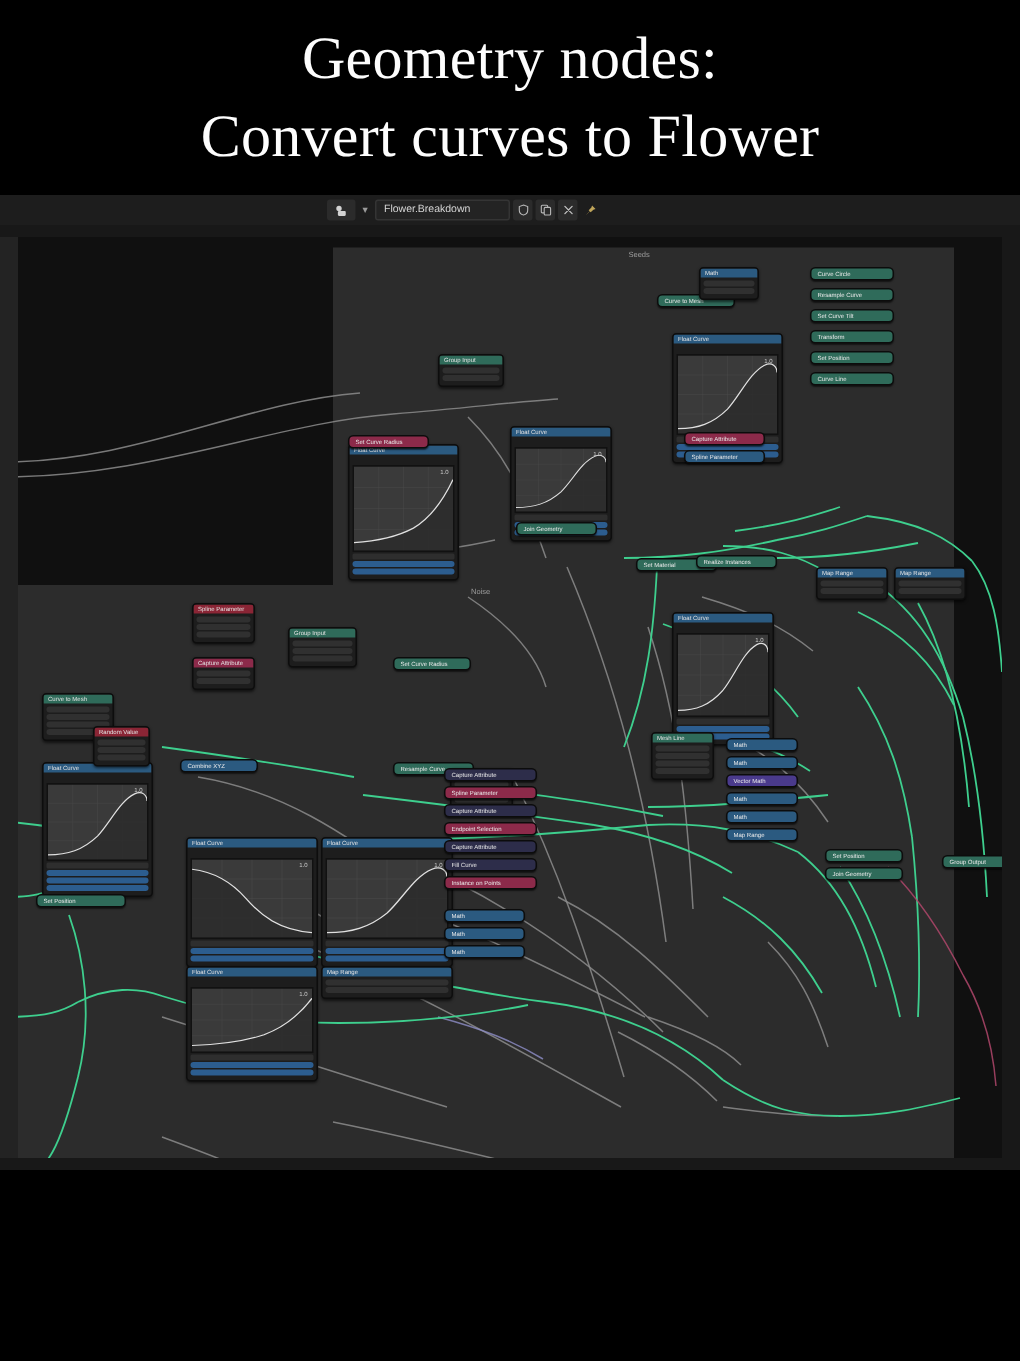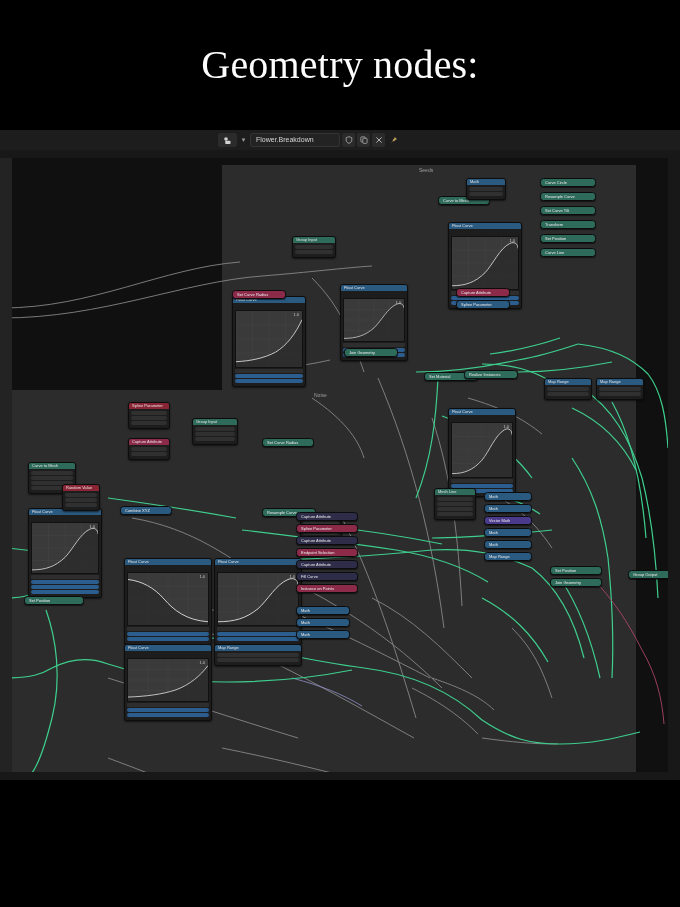--- a/index.html
+++ b/index.html
@@ -67,20 +67,21 @@
   
   .bottom-fill{position:absolute;left:0;top:780px;width:680px;height:127px;background:#000;}
 </style>
 </head>
 <body>
 
 <div id="root">
 
   <div class="title-block">
     <div class="title-line">Geometry nodes:</div>
+    <div class="title-line">Convert curves to Flower</div>
   </div>
 
   <div class="editor">
 
     <div class="editor-header">
       <div class="hdr-group">
 
         <div class="hdr-btn hdr-editor-icon">
           <svg class="ico-svg" width="9" height="9" viewBox="0 0 12 12">
             <circle cx="4" cy="4" r="2.4" fill="#d2d2d2"></circle>

